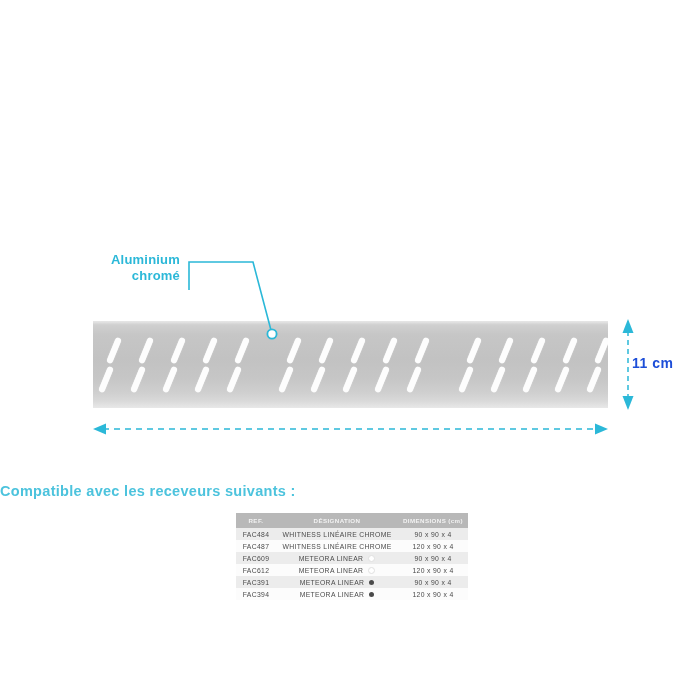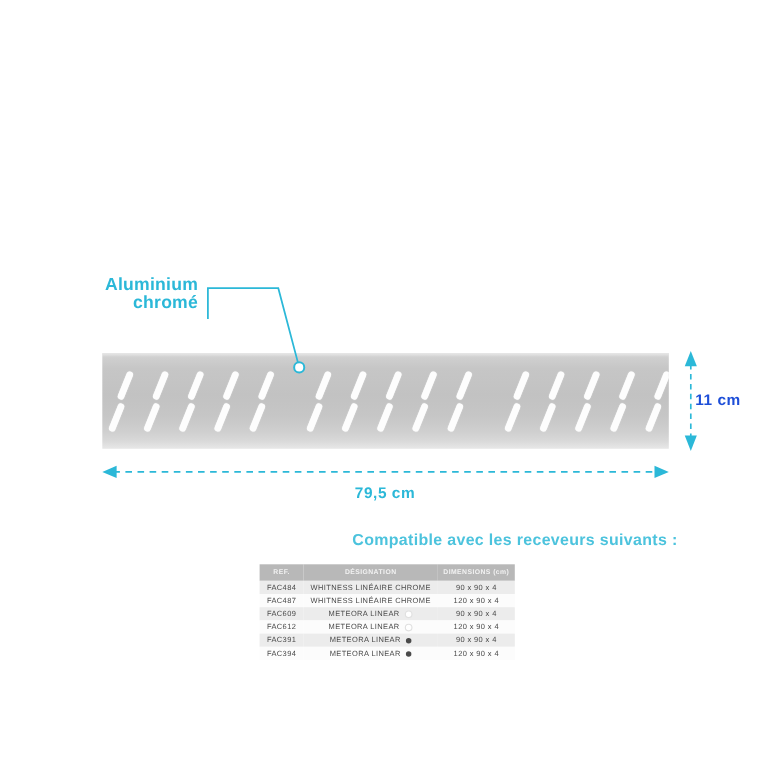--- a/index.html
+++ b/index.html
@@ -22,21 +22,21 @@
   }
 
   
   .callout-label {
     position: absolute;
     left: 60px;
     top: 252px;
     width: 120px;
     text-align: right;
     color: #2bb8d8;
-    font-size: 16px;
+    font-size: 13px;
     font-weight: bold;
     line-height: 16px;
     letter-spacing: 0.2px;
     white-space: pre-line;
   }
 
   
   .grate {
     position: absolute;
     left: 93px;
@@ -102,21 +102,21 @@
     height: 700px;
     pointer-events: none;
   }
 
   
   .compat-title {
     position: absolute;
     left: 0;
     top: 483px;
     width: 616px;
-    text-align: right;
+    text-align: left;
     color: #4cc3dd;
     font-size: 14.5px;
     font-weight: bold;
     letter-spacing: 0.3px;
   }
   .compat-table-wrap {
     position: absolute;
     left: 236px;
     top: 513px;
     width: 232px;
@@ -219,21 +219,20 @@
 
     <line x1="103" y1="429" x2="598" y2="429" stroke="#2bb8d8" stroke-width="1.5" stroke-dasharray="6,5"></line>
     <polygon points="93,429 106,423.5 106,434.5" fill="#2bb8d8"></polygon>
     <polygon points="608,429 595,423.5 595,434.5" fill="#2bb8d8"></polygon>
 
     <line x1="628" y1="331" x2="628" y2="398" stroke="#2bb8d8" stroke-width="1.5" stroke-dasharray="5,4"></line>
     <polygon points="628,319 622.5,333 633.5,333" fill="#2bb8d8"></polygon>
     <polygon points="628,410 622.5,396 633.5,396" fill="#2bb8d8"></polygon>
   </svg>
 
-  <div class="dim-h-label">79,5 cm</div>
   <div class="dim-v-label">11 cm</div>
 
   <div class="compat-title">Compatible avec les receveurs suivants :</div>
 
   <div class="compat-table-wrap">
     <table class="compat">
       <thead>
         <tr>
           <th class="c-ref">REF.</th>
           <th class="c-desig">DÉSIGNATION</th>

